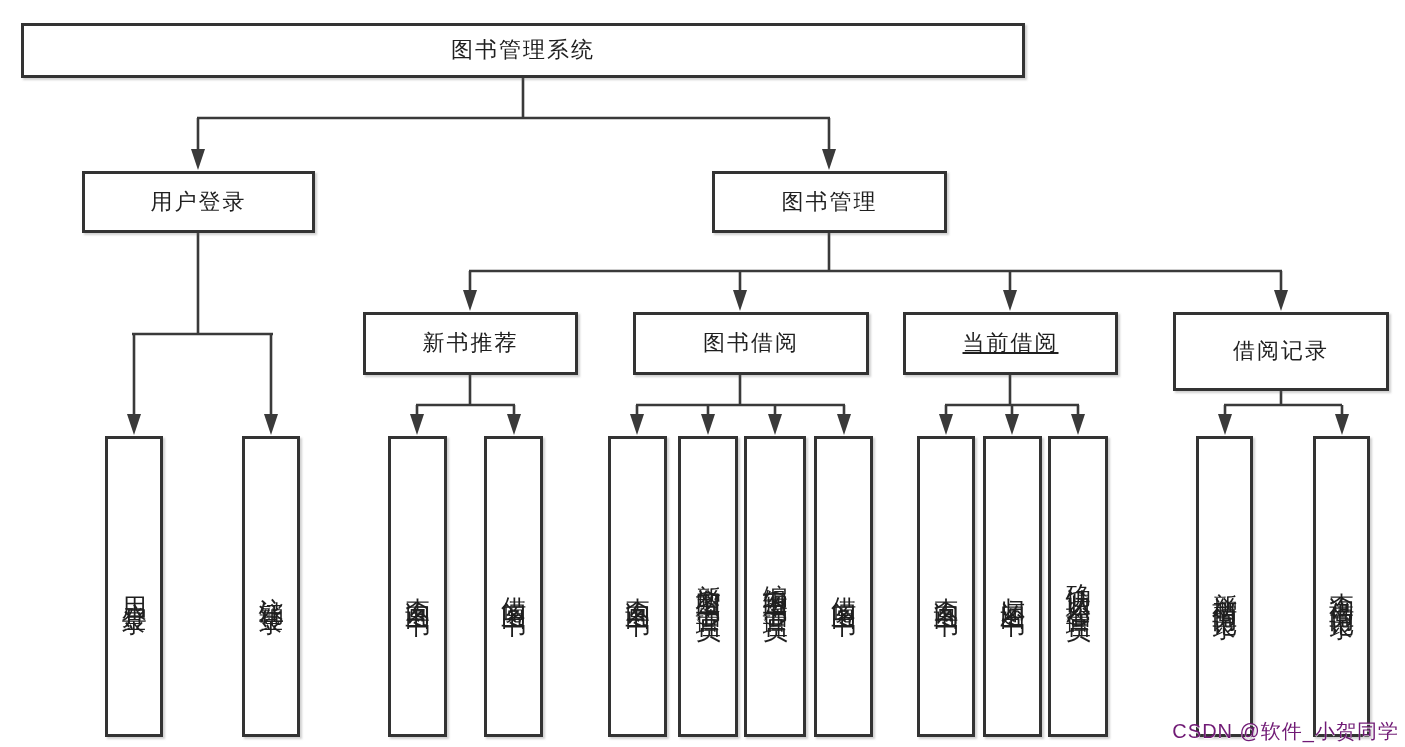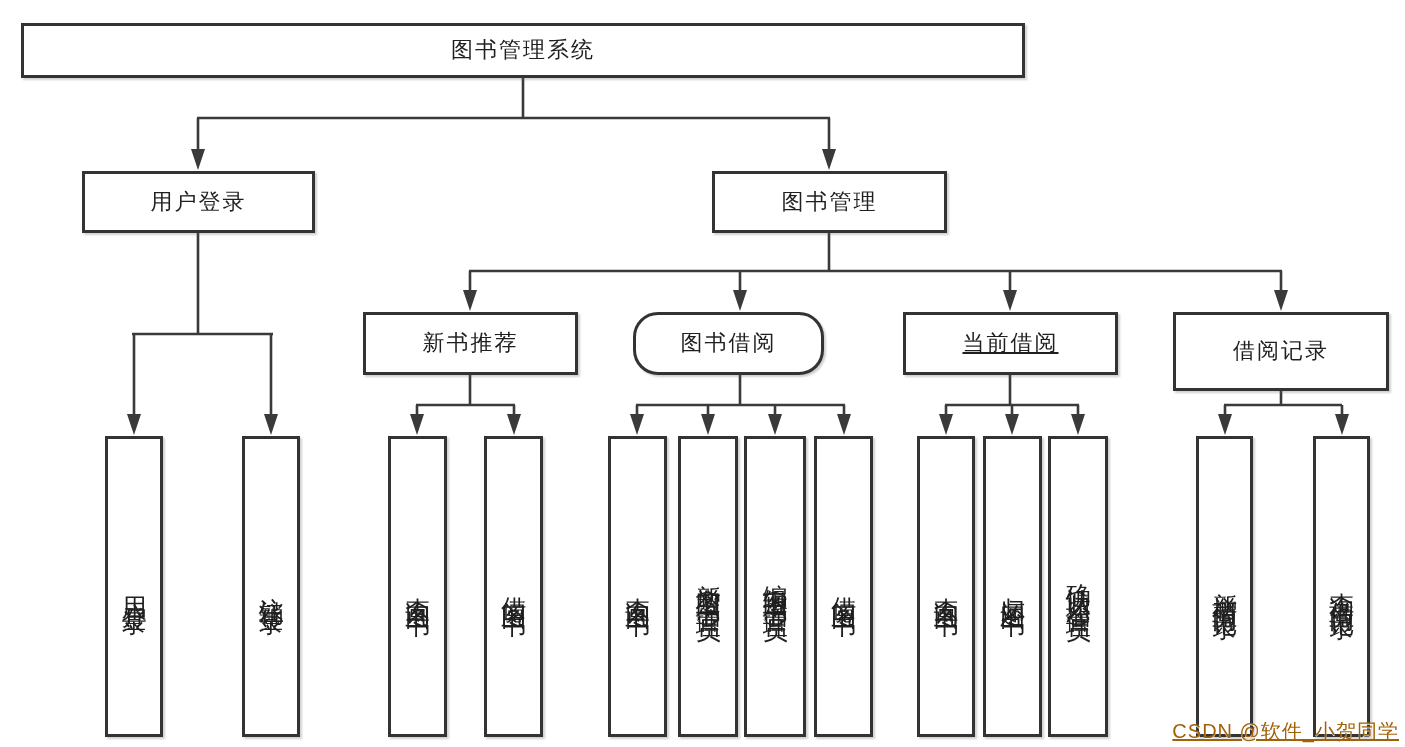--- a/index.html
+++ b/index.html
@@ -40,25 +40,24 @@
     font-size: 25px;
     letter-spacing: 5px;
     padding: 6px 0;
   }
   .watermark {
     position: absolute;
     right: 6px;
     bottom: 2px;
     font-size: 20px;
     letter-spacing: 1px;
-    color: #a16207;
+    color: #701a75;
     text-shadow: 0 1px 0 rgba(255,255,255,0.85);
     z-index: 10;
     white-space: nowrap;
-    text-decoration: underline;
   }
 </style>
 </head>
 <body>
 
 <div class="canvas">
 
   <svg class="connectors" viewBox="0 0 1405 747" xmlns="http://www.w3.org/2000/svg">
     <g stroke="#3a3a3a" stroke-width="2.6" fill="none">
 
@@ -98,21 +97,21 @@
       <path d="M1335 414 L1349 414 L1342 435 Z"></path>
     </g>
   </svg>
 
   <div class="node horiz" style="left:21px; top:13px; width:1004px; height:55px;margin-top:10px;">图书管理系统</div>
 
   <div class="node horiz" style="left:82px; top:171px; width:233px; height:62px;">用户登录</div>
   <div class="node horiz" style="left:712px; top:171px; width:235px; height:62px;">图书管理</div>
 
   <div class="node horiz" style="left:363px; top:312px; width:215px; height:63px;">新书推荐</div>
-  <div class="node horiz" style="left:633px; top:312px; width:191px; height:63px;border-radius:25px;">图书借阅</div>
+  <div class="node horiz" style="left:633px; top:312px; width:236px; height:63px;">图书借阅</div>
   <div class="node horiz" style="left:903px; top:312px; width:215px; height:63px;text-decoration:underline;">当前借阅</div>
   <div class="node horiz" style="left:1173px; top:312px; width:216px; height:79px;">借阅记录</div>
 
   <div class="node vert" style="left:105px; top:436px; width:58px; height:301px;">用户登录</div>
   <div class="node vert" style="left:242px; top:436px; width:58px; height:301px;">注销登录</div>
 
   <div class="node vert" style="left:388px; top:436px; width:59px; height:301px;">查询图书</div>
   <div class="node vert" style="left:484px; top:436px; width:59px; height:301px;">借阅图书</div>
 
   <div class="node vert" style="left:608px; top:436px; width:59px; height:301px;">查询图书</div>

